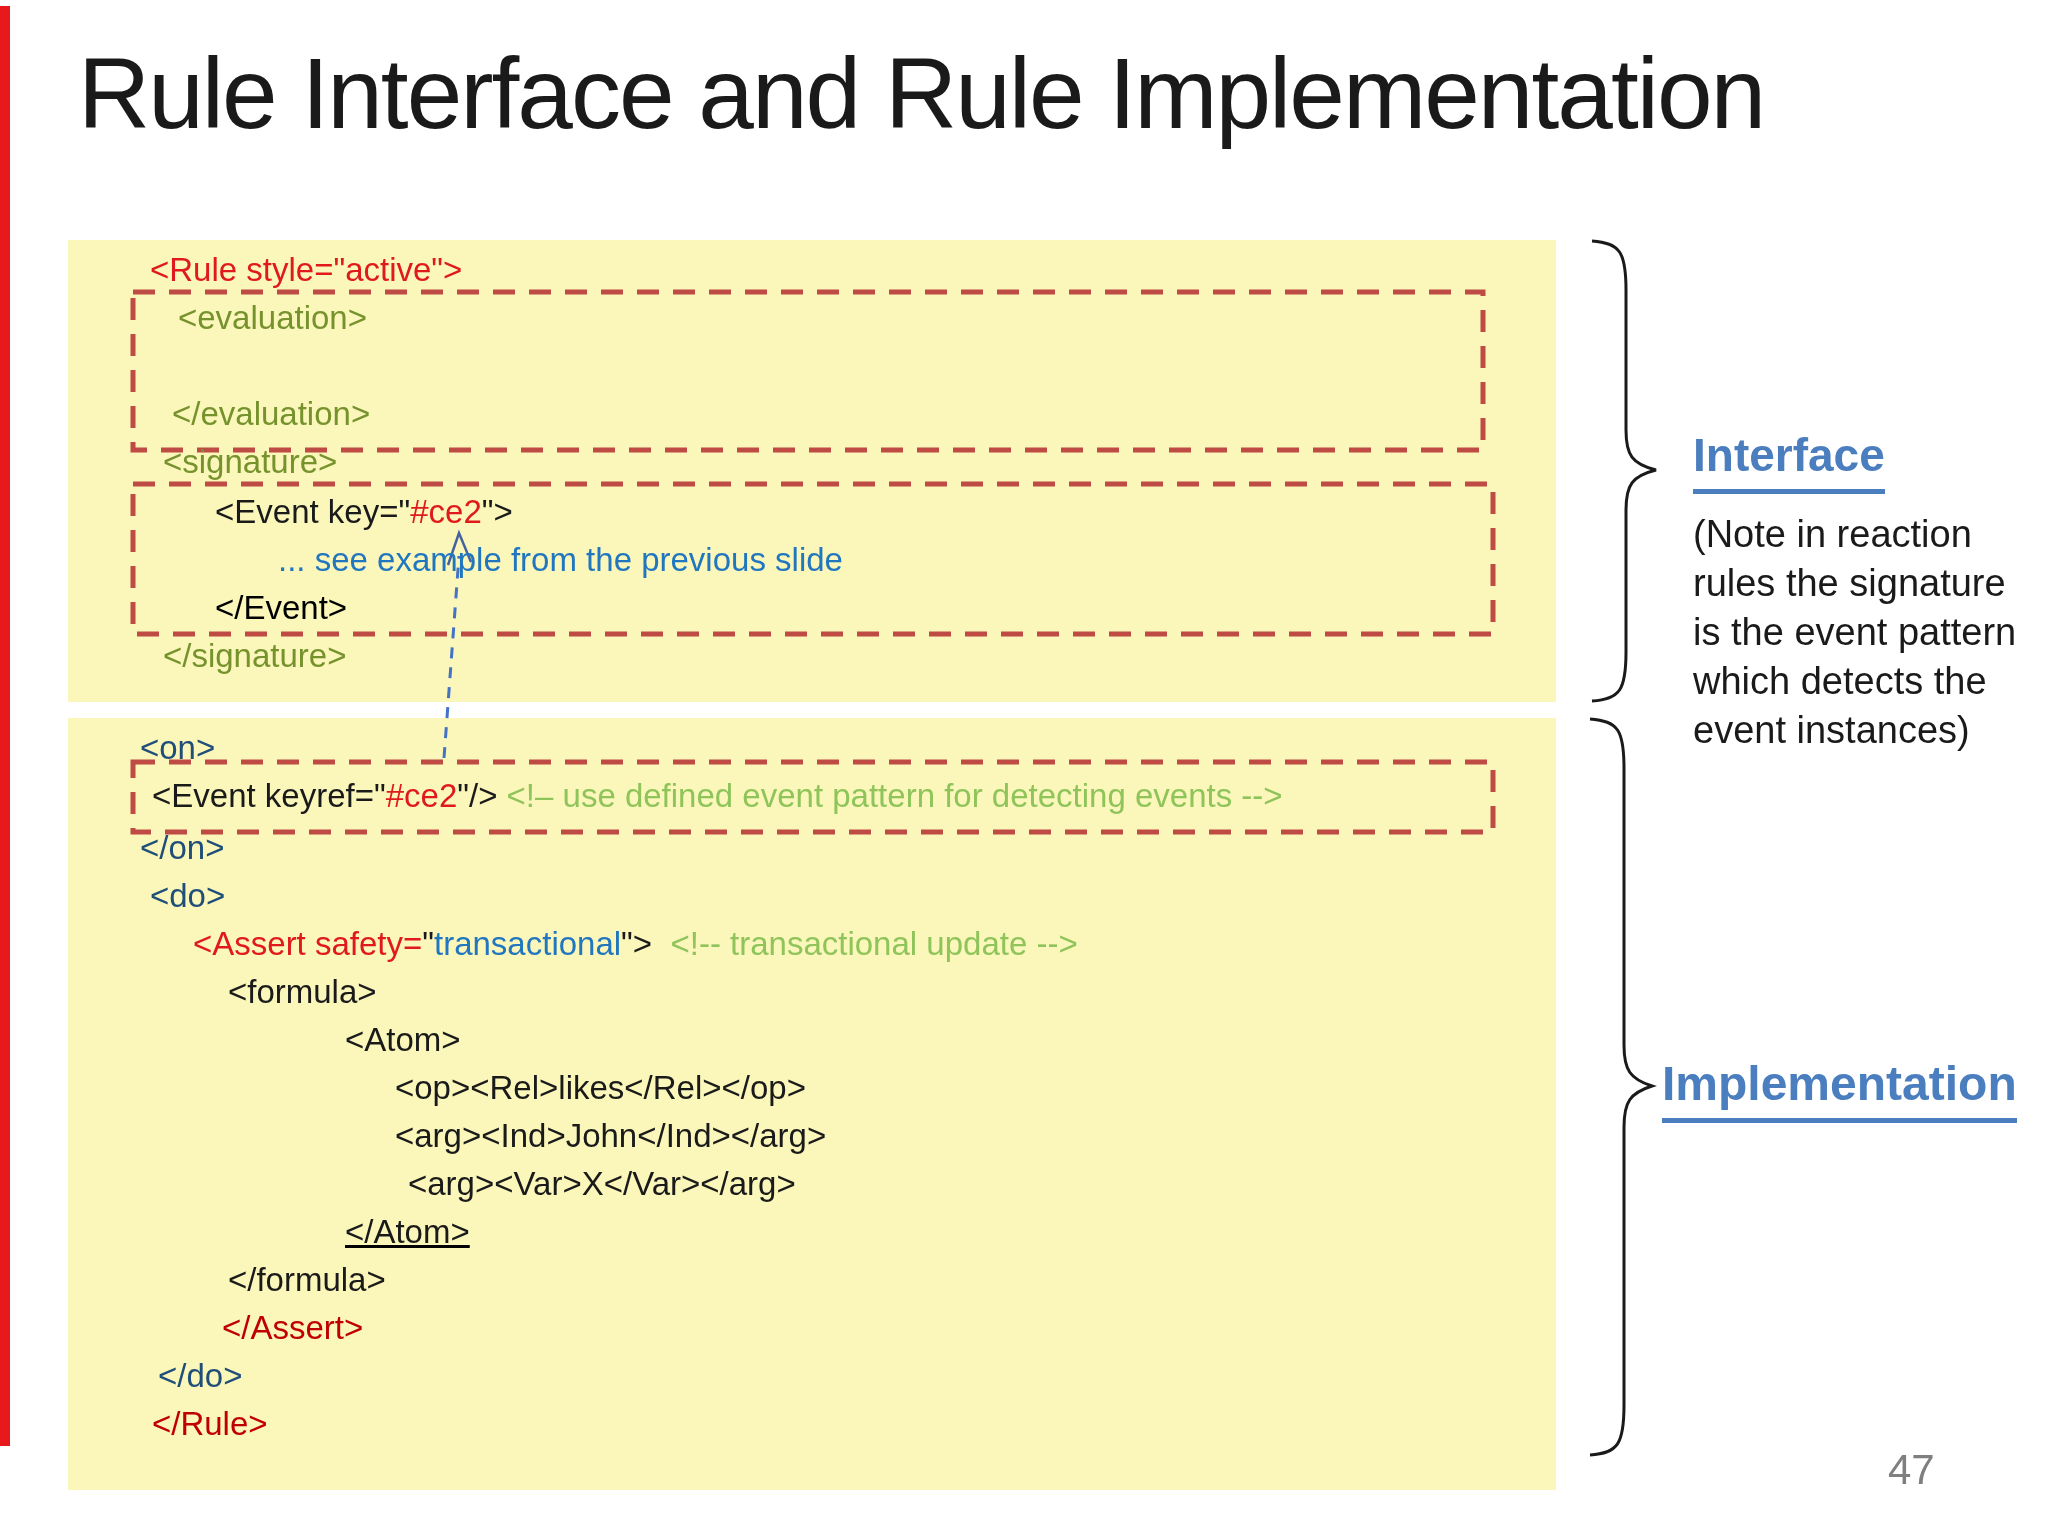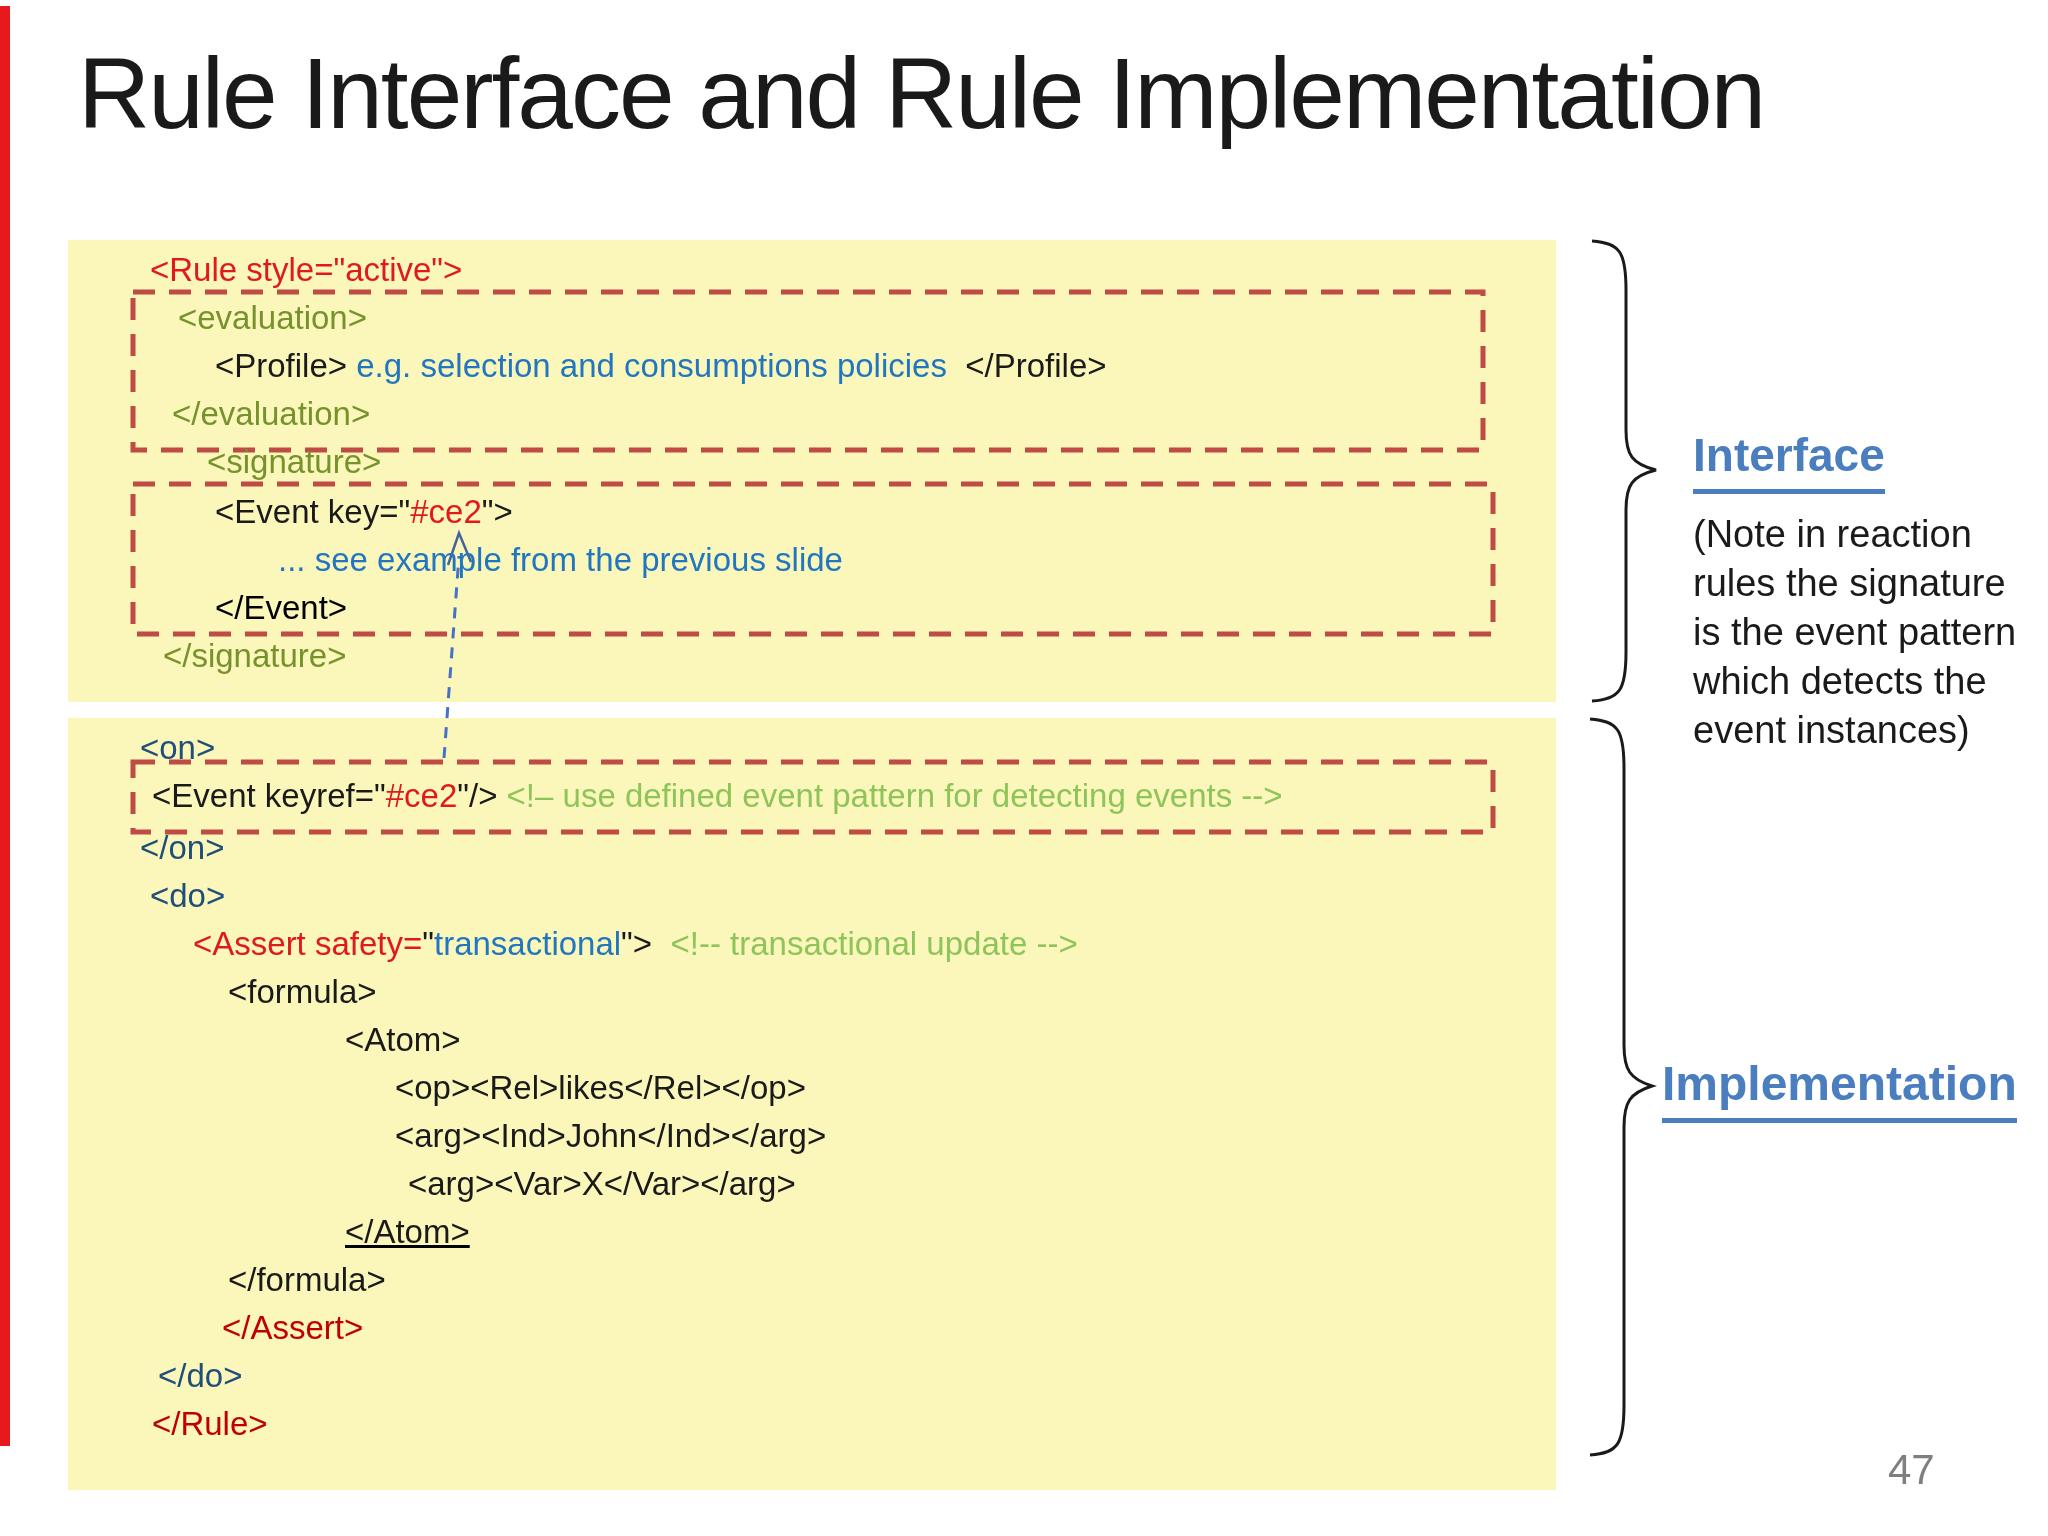--- a/index.html
+++ b/index.html
@@ -47,23 +47,22 @@
   <rect x="133" y="762" width="1360" height="70" fill="none" stroke-width="5" stroke-dasharray="22 14" stroke="#BE4B44"></rect>
   <path d="M 1592 241 C 1620 243 1626 252 1626 290 L 1626 430 C 1626 455 1632 464 1656 470 C 1632 476 1626 485 1626 510 L 1626 652 C 1626 690 1620 699 1592 701" fill="none" stroke-width="3" stroke="#1A1A1A"></path>
   <path d="M 1590 719 C 1618 721 1624 730 1624 768 L 1624 1045 C 1624 1070 1630 1079 1652 1086 C 1630 1093 1624 1102 1624 1127 L 1624 1405 C 1624 1444 1618 1453 1590 1455" fill="none" stroke-width="3" stroke="#1A1A1A"></path>
   <line x1="444" y1="758" x2="459" y2="556" stroke-width="3" stroke-dasharray="11 9" stroke="#4472C4"></line>
   <path d="M 448 565 L 459 533 L 471 562" fill="none" stroke-width="2.5" stroke="#44639C"></path>
 </svg>
 
 <div class="abs code-layer" id="code-top-layer">
     <div class="code-line" style="left: 150px; top: 250px;"><span style="color: rgb(224, 26, 26);">&lt;Rule style="active"&gt;</span></div>
     <div class="code-line" style="left: 178px; top: 298px;"><span style="color: rgb(118, 146, 44);">&lt;evaluation&gt;</span></div>
-    <div class="code-line" style="left: 215px; top: 346px;"><span style="color: rgb(26, 26, 26);">&lt;Profile&gt; </span><span style="color: rgb(33, 118, 192);">e.g. selection and consumptions policies</span><span style="color: rgb(26, 26, 26);">  &lt;/Profile&gt;</span></div>
     <div class="code-line" style="left: 172px; top: 394px;"><span style="color: rgb(118, 146, 44); text-align: center;">&lt;/evaluation&gt;</span></div>
-    <div class="code-line" style="left: 163px; top: 442px;"><span style="color: rgb(118, 146, 44); margin-left: 44px;">&lt;signature&gt;</span></div>
+    <div class="code-line" style="left: 163px; top: 442px;"><span style="color: rgb(118, 146, 44);">&lt;signature&gt;</span></div>
     <div class="code-line" style="left: 215px; top: 492px;"><span style="color: rgb(26, 26, 26);">&lt;Event key="</span><span style="color: rgb(224, 26, 26);">#ce2</span><span style="color: rgb(26, 26, 26);">"&gt;</span></div>
     <div class="code-line" style="left: 278px; top: 540px;"><span style="color: rgb(33, 118, 192);">... see example from the previous slide</span></div>
     <div class="code-line" style="left: 215px; top: 588px;"><span style="color: #000000; margin-top: 29px;">&lt;/Event&gt;</span></div>
     <div class="code-line" style="left: 163px; top: 636px;"><span style="color: rgb(118, 146, 44);">&lt;/signature&gt;</span></div>
   </div>
 <div class="abs code-layer" id="code-bottom-layer">
     <div class="code-line" style="left: 140px; top: 728px;"><span style="color: rgb(31, 78, 121);">&lt;on&gt;</span></div>
     <div class="code-line" style="left: 152px; top: 776px;"><span style="color: rgb(26, 26, 26);">&lt;Event keyref="</span><span style="color: rgb(224, 26, 26);">#ce2</span><span style="color: rgb(26, 26, 26);">"/&gt;</span><span style="color: rgb(26, 26, 26);"> </span><span style="color: rgb(143, 196, 90);">&lt;!– use defined event pattern for detecting events --&gt;</span></div>
     <div class="code-line" style="left: 140px; top: 828px;"><span style="color: rgb(31, 78, 121);">&lt;/on&gt;</span></div>
     <div class="code-line" style="left: 150px; top: 876px;"><span style="color: rgb(31, 78, 121);">&lt;do&gt;</span></div>

